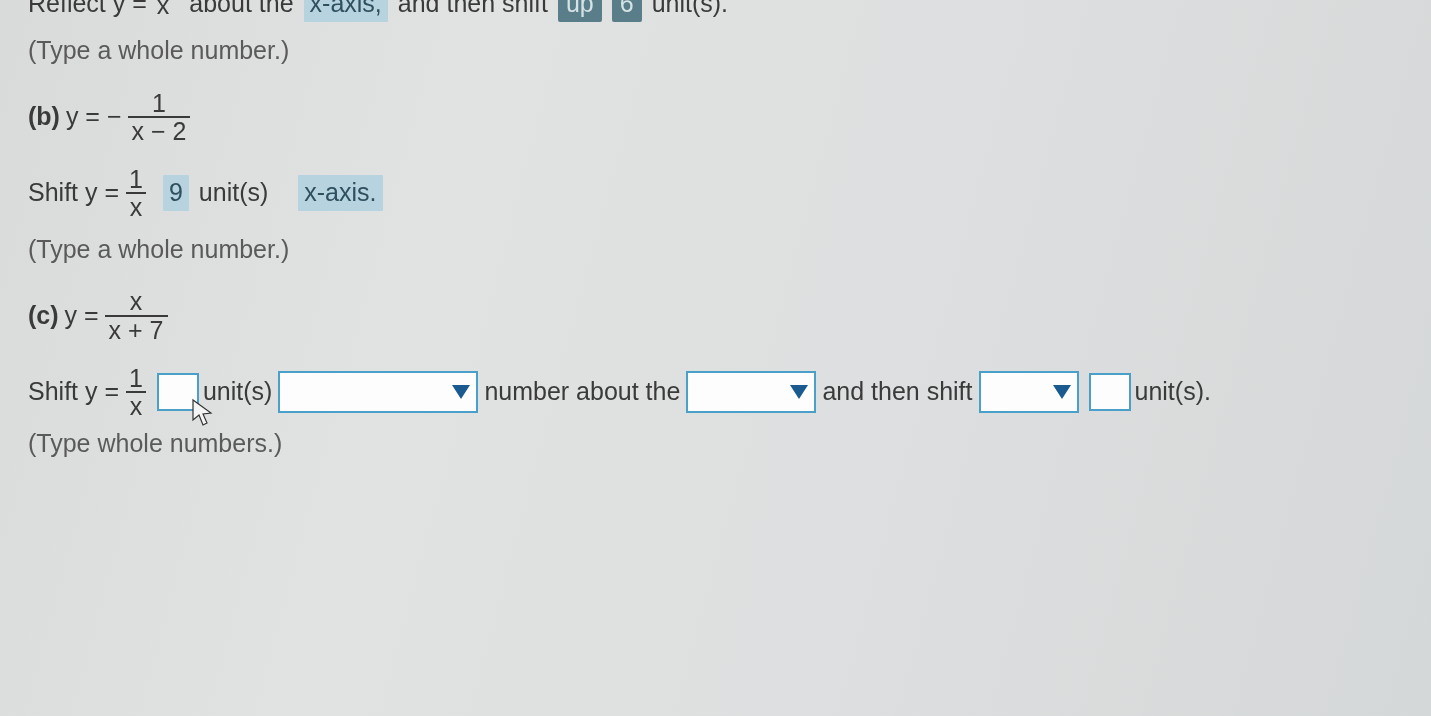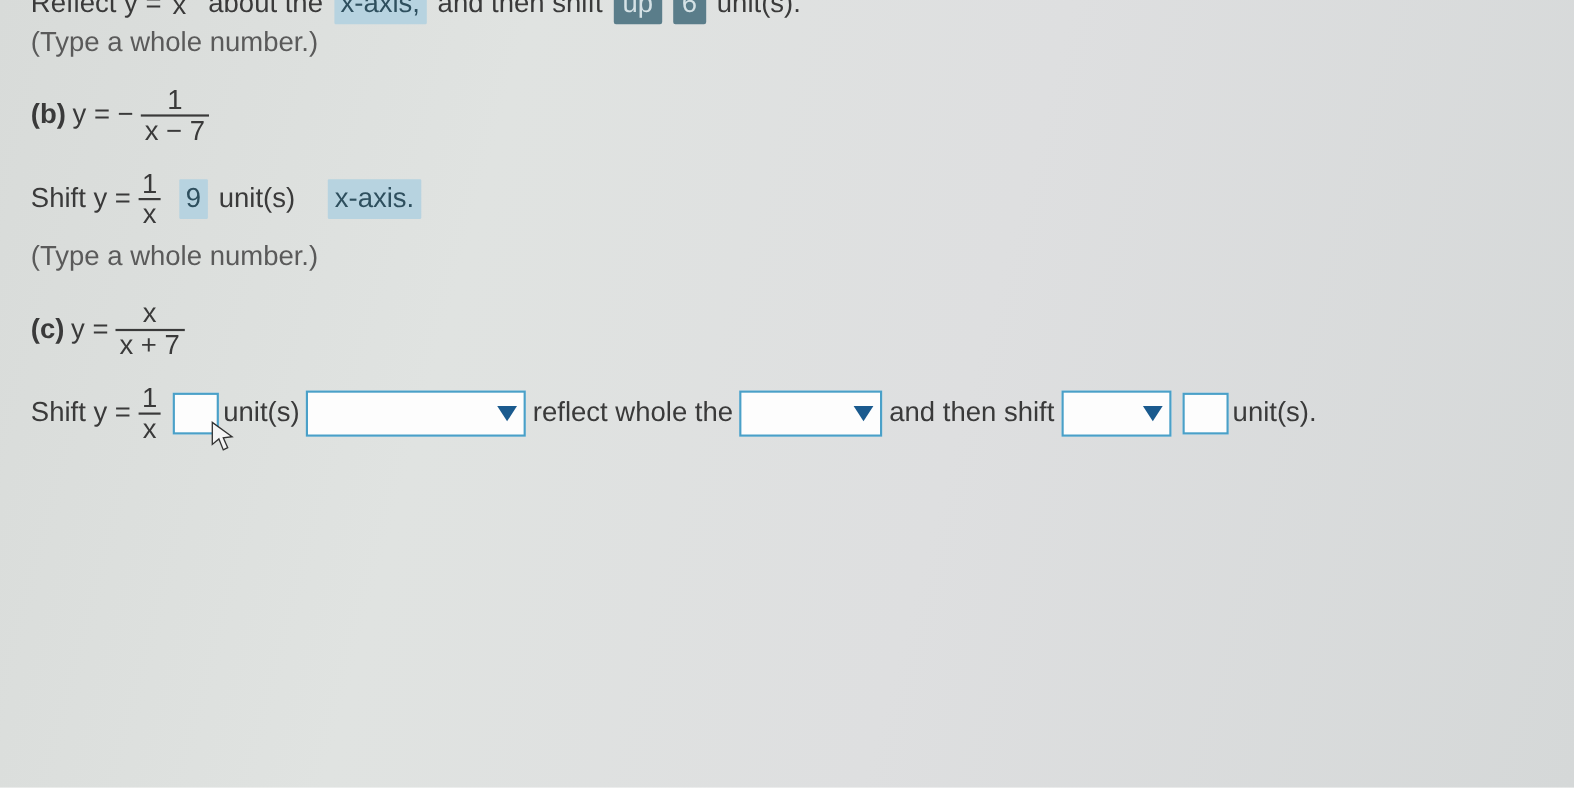--- a/index.html
+++ b/index.html
@@ -44,21 +44,21 @@
     border-radius: 1px;
     color: #2e4f5e;
   }
   .hl-dark {
     background: #5a7d8a;
     color: #d5e2e6;
     padding: 1px 8px;
     border-radius: 2px;
   }
   .block { margin-top: 22px; margin-bottom: 8px; }
-  .hint { color: #5a5a5a; margin: 0 0 18px 0; }
+  .hint { color: #5a5a5a; margin: 12px 0 18px 0; }
   .bold { font-weight: bold; }
   .input-box {
     border: 2px solid #4aa0c8;
     background: #fdfdfd;
     width: 42px;
     height: 38px;
     display: inline-block;
     margin: 0 4px;
     vertical-align: middle;
   }
@@ -120,21 +120,21 @@
     <span>unit(s).</span>
   </div>
   <div class="hint">(Type a whole number.)</div>
 
   <div class="row block">
     <span class="bold">(b)</span>
     <span style="width:6px;display:inline-block"></span>
     <span>y = −</span>
     <span class="frac">
       <span class="num">1</span>
-      <span class="den">x − 7</span>
+      <span class="den">x − 2</span>
     </span>
   </div>
 
   <div class="row block">
     <span>Shift y =</span>
     <span class="frac">
       <span class="num">1</span>
       <span class="den">x</span>
     </span>
     <span class="gap"></span>
@@ -167,25 +167,26 @@
     <span class="input-box"></span>
     <span class="cursor">
       <svg width="26" height="30" viewBox="0 0 26 30">
         <path d="M2 2 L2 22 L8 17 L12 27 L16 25 L12 16 L20 15 Z" fill="#f5f5f5" stroke="#333" stroke-width="1.2"></path>
       </svg>
     </span>
     <span>unit(s)</span>
     <span class="dropdown w1">
       <span class="tri"></span>
     </span>
-    <span>reflect whole the</span>
+    <span>number about the</span>
     <span class="dropdown w2">
       <span class="tri"></span>
     </span>
     <span>and then shift</span>
     <span class="dropdown w3">
       <span class="tri"></span>
     </span>
     <span class="input-box"></span>
     <span>unit(s).</span>
   </div>
+  <div class="hint" style="margin-top:2px">(Type whole numbers.)</div>
 
 </div>
 
 </body></html>

